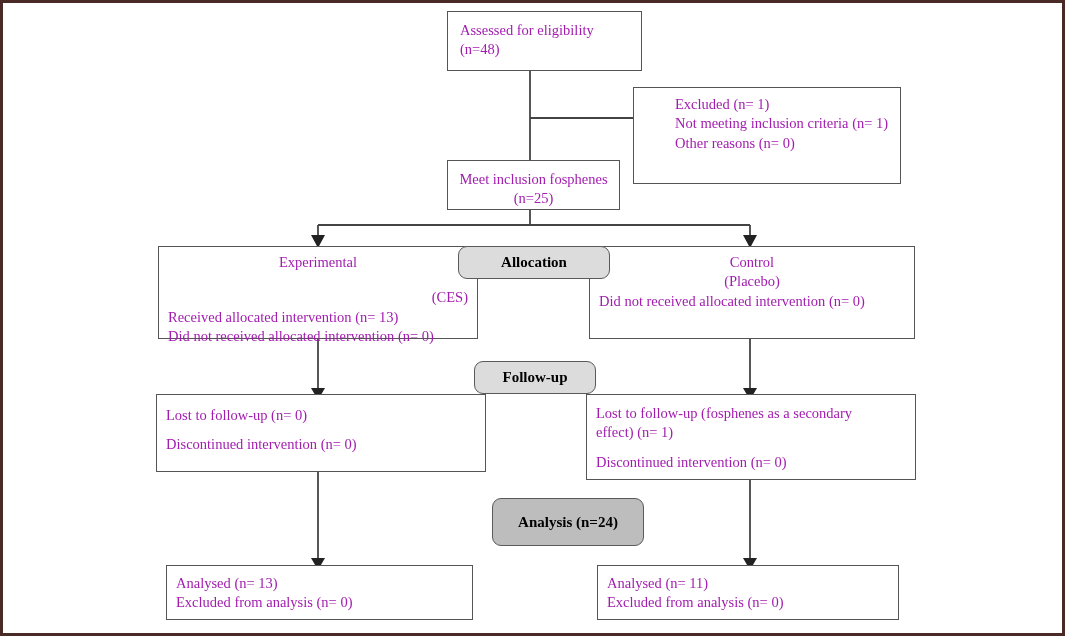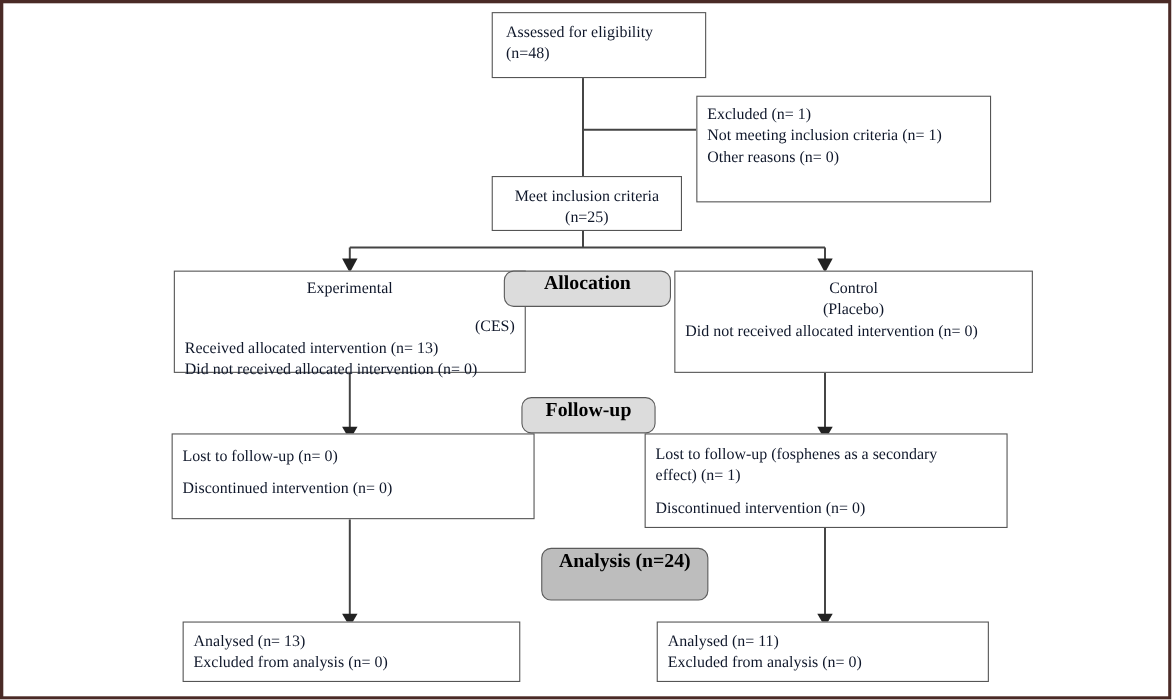--- a/index.html
+++ b/index.html
@@ -11,40 +11,40 @@
     border:3px solid #4a2a26;
     background:#ffffff;
     overflow:hidden;
   }
   #canvas{position:absolute;inset:0;}
   .box{
     position:absolute;
     box-sizing:border-box;
     border:1.6px solid #555555;
     background:#ffffff;
-    color:#0f172a;
+    color:#a21caf;
     font-size:14.5px;
     line-height:1.33;
     z-index:3;
   }
   .box .pad{padding:7px 9px;}
   .box.center{text-align:center;}
   .box.center .pad{padding-top:9px;}
   .ln{display:block;white-space:nowrap;}
   .ln.wrapln{white-space:normal;}
   .gap{display:block;height:10px;}
   .badge{
     position:absolute;
     box-sizing:border-box;
     border:1.6px solid #5a5a5a;
     border-radius:9px;
     font-weight:bold;
-    font-size:18px;
+    font-size:15px;
     color:#000000;
-    display:flex;justify-content:center;
+    display:flex;align-items:center;justify-content:center;
     z-index:6;
   }
   .badge.light{background:#dcdcdc;}
   .badge.dark{background:#bdbdbd;margin-left:34px;}
   svg{position:absolute;left:0;top:0;width:100%;height:100%;z-index:2;pointer-events:none;}
 </style>
 </head>
 <body>
 
 <div id="frame">
@@ -91,45 +91,45 @@
       </g>
     </svg>
 
     <div class="box center" style="left:444px;top:8px;width:195px;height:60px;">
       <div class="pad" style="text-align:left;padding-left:12px;">
         <span class="ln">Assessed for eligibility</span>
         <span class="ln">(n=48)</span>
       </div>
     </div>
 
-    <div class="box" style="left:630px;top:84px;width:268px;height:97px;">
+    <div class="box" style="left:630px;top:84px;width:268px;height:97px;padding-left:32px;">
       <div class="pad">
         <span class="ln">Excluded (n= 1)</span>
         <span class="ln">Not meeting inclusion criteria (n= 1)</span>
         <span class="ln">Other reasons (n= 0)</span>
       </div>
     </div>
 
     <div class="box center" style="left:444px;top:157px;width:173px;height:50px;">
       <div class="pad">
-        <span class="ln">Meet inclusion criteria</span>
+        <span class="ln">Meet inclusion fosphenes</span>
         <span class="ln">(n=25)</span>
       </div>
     </div>
 
     <div class="box" style="left:155px;top:243px;width:320px;height:93px;">
       <div class="pad" style="padding-top:6px;">
         <span class="ln" style="text-align:center;">Experimental</span>
         <span class="ln" style="text-align:right;margin-top:16px;">(CES)</span>
         <span class="ln">Received allocated intervention (n= 13)</span>
         <span class="ln">Did not received allocated intervention (n= 0)</span>
       </div>
     </div>
 
-    <div class="box" style="left:610px;top:243px;width:326px;height:93px;">
+    <div class="box" style="left:586px;top:243px;width:326px;height:93px;">
       <div class="pad" style="padding-top:6px;">
         <span class="ln" style="text-align:center;">Control</span>
         <span class="ln" style="text-align:center;">(Placebo)</span>
         <span class="ln">Did not received allocated intervention (n= 0)</span>
       </div>
     </div>
 
     <div class="badge light" style="left:455px;top:243px;width:152px;height:33px;">
       <span>Allocation</span>
     </div>

